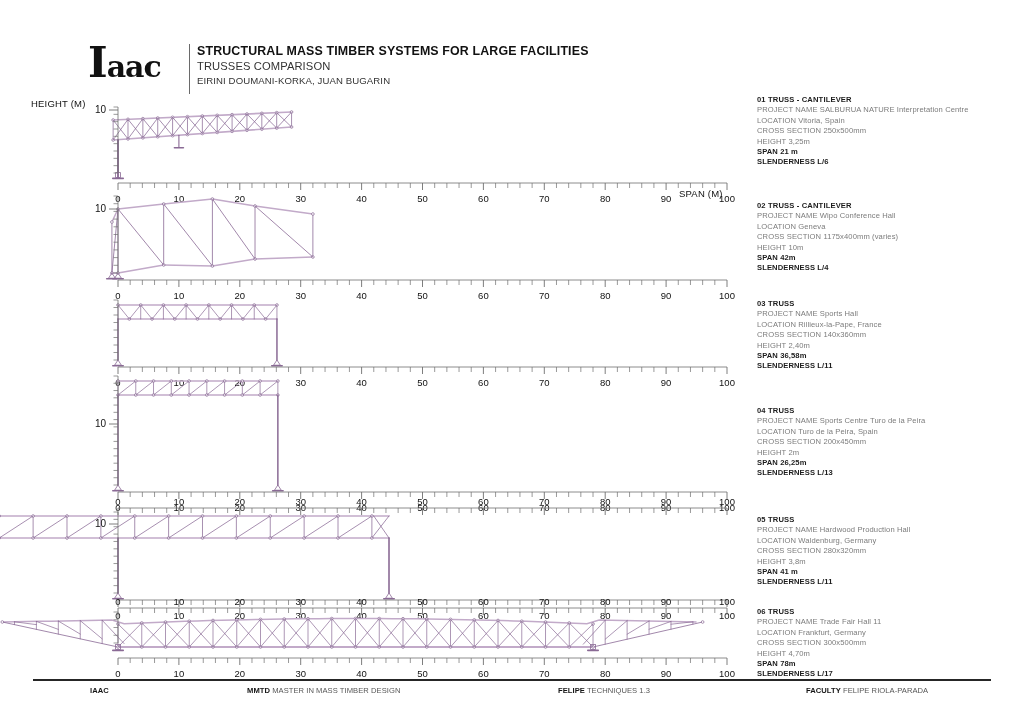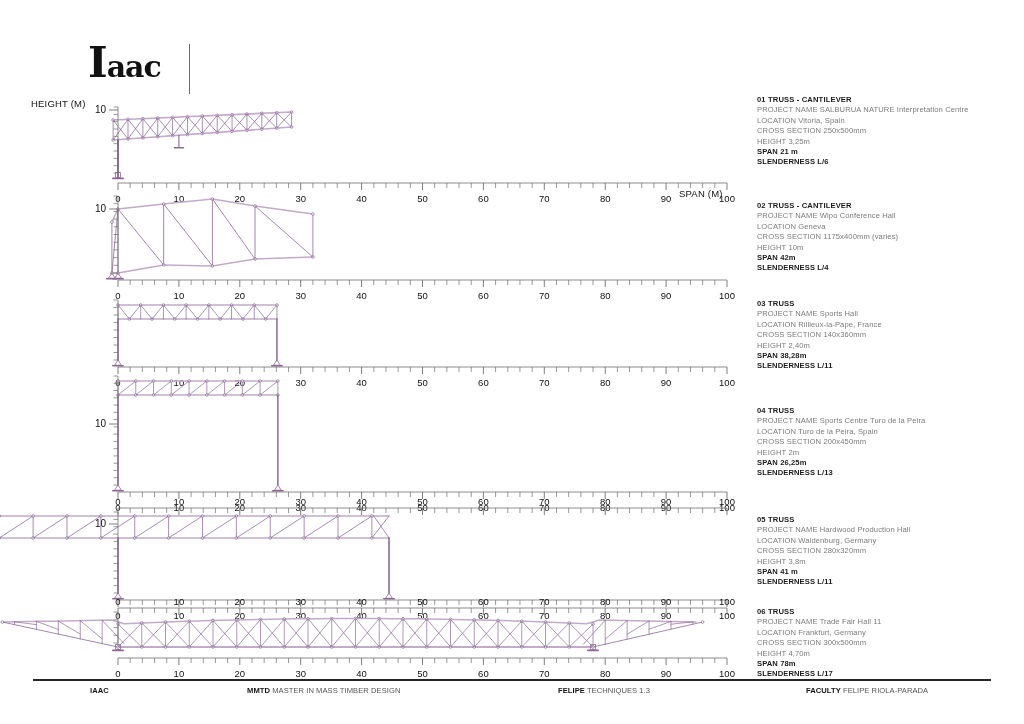--- a/index.html
+++ b/index.html
@@ -78,20 +78,25 @@
 </head>
 <body>
 
 <div class="sheet">
 
   <div class="header">
     <div class="logo">
       <span class="i">I</span><span class="a">aac</span>
     </div>
     <div class="hdr-rule"></div>
+    <div class="hdr-texts">
+      <div class="hdr-title">STRUCTURAL MASS TIMBER SYSTEMS FOR LARGE FACILITIES</div>
+      <div class="hdr-sub">TRUSSES COMPARISON</div>
+      <div class="hdr-auth">EIRINI DOUMANI-KORKA, JUAN BUGARIN</div>
+    </div>
   </div>
 
   <div class="axis-label" id="height-label">HEIGHT (M)</div>
   <div class="axis-label" id="span-label">SPAN (M)</div>
 
   <svg id="draw" viewBox="0 0 1024 724">
       <g></g>
       <line x1="113.128" y1="120" x2="291.565" y2="112" stroke="#c2aac9" stroke-width="1.7" stroke-linecap="round"></line>
       <line x1="113.128" y1="140" x2="291.565" y2="127" stroke="#c2aac9" stroke-width="1.7" stroke-linecap="round"></line>
       <line x1="113.128" y1="120" x2="113.128" y2="140" stroke="#8a6a95" stroke-width="0.75" stroke-linecap="round"></line>
@@ -1113,21 +1118,21 @@
     <div class="b"><span>SPAN</span> <span>42m</span></div>
     <div class="b"><span>SLENDERNESS</span> <span>L/4</span></div>
   </div>
 
   <div class="info" style="top:299px">
     <div class="t">03 TRUSS</div>
     <div class="l"><span>PROJECT NAME</span> <span>Sports Hall</span></div>
     <div class="l"><span>LOCATION</span> <span>Rillieux-la-Pape, France</span></div>
     <div class="l"><span>CROSS SECTION</span> <span>140x360mm</span></div>
     <div class="l"><span>HEIGHT</span> <span>2,40m</span></div>
-    <div class="b"><span>SPAN</span> <span>38,28m</span></div>
+    <div class="b"><span>SPAN</span> <span>36,58m</span></div>
     <div class="b"><span>SLENDERNESS</span> <span>L/11</span></div>
   </div>
 
   <div class="info" style="top:406px">
     <div class="t">04 TRUSS</div>
     <div class="l"><span>PROJECT NAME</span> <span>Sports Centre Turo de la Peira</span></div>
     <div class="l"><span>LOCATION</span> <span>Turo de la Peira, Spain</span></div>
     <div class="l"><span>CROSS SECTION</span> <span>200x450mm</span></div>
     <div class="l"><span>HEIGHT</span> <span>2m</span></div>
     <div class="b"><span>SPAN</span> <span>26,25m</span></div>

